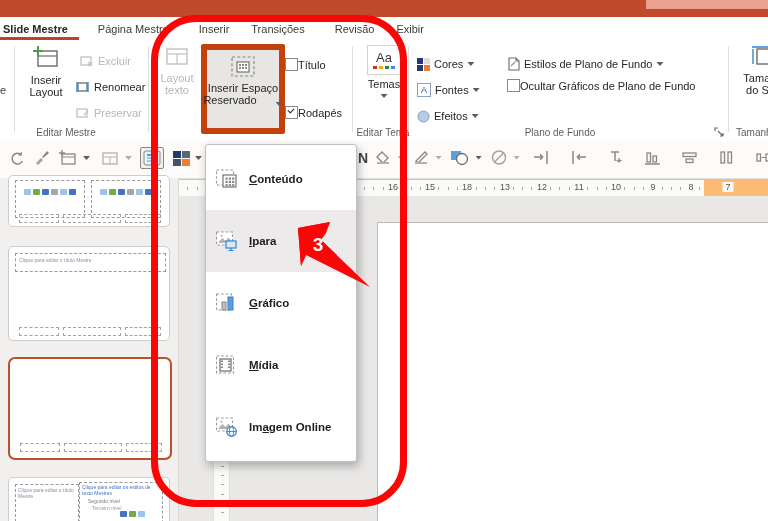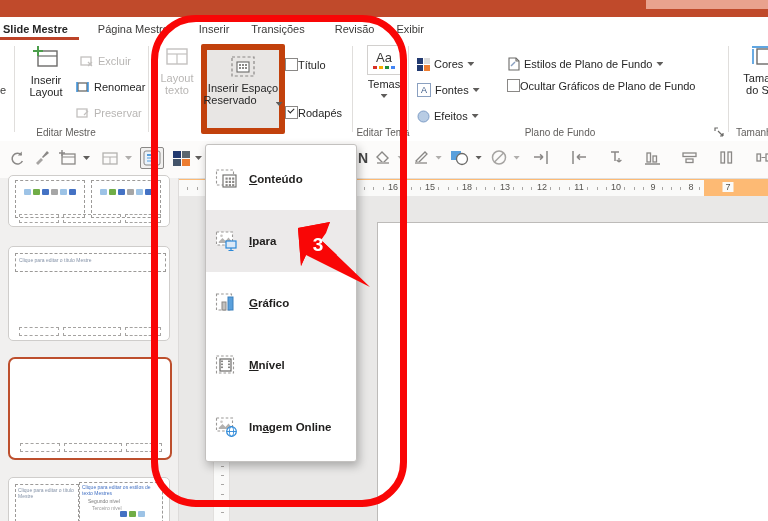--- a/index.html
+++ b/index.html
@@ -531,21 +531,21 @@
             <g fill="#6b6a68">
               <rect x="6.2" y="6.5" width="1.6" height="1.6"></rect>
               <rect x="6.2" y="9.5" width="1.6" height="1.6"></rect>
               <rect x="6.2" y="12.5" width="1.6" height="1.6"></rect>
               <rect x="13.2" y="6.5" width="1.6" height="1.6"></rect>
               <rect x="13.2" y="9.5" width="1.6" height="1.6"></rect>
               <rect x="13.2" y="12.5" width="1.6" height="1.6"></rect>
             </g>
           </svg>
       </span>
-      <span class="mlabel"><span></span><u>M</u><span>nível</span></span>
+      <span class="mlabel"><span></span><u>M</u><span>ídia</span></span>
     </div>
     <div class="mi">
       <span class="mico">
         <svg width="24" height="22" viewBox="0 0 24 22">
             <rect x="1.5" y="2" width="16" height="13" fill="#fff" stroke="#9a9896" stroke-width="1.1" stroke-dasharray="2.6 2"></rect>
             <path d="M3.5 12l4-4 3 3 3-3.5 2.5 3V13h-12z" fill="#b3b1af"></path>
             <circle cx="6.5" cy="5.8" r="1.3" fill="#c9c7c5"></circle>
             <circle cx="16.5" cy="15.5" r="4.8" fill="#fff" stroke="#2b88d8" stroke-width="1.2"></circle>
             <ellipse cx="16.5" cy="15.5" rx="2.1" ry="4.8" fill="none" stroke="#2b88d8" stroke-width="0.9"></ellipse>
             <path d="M11.8 15.5h9.4" stroke="#2b88d8" stroke-width="0.9"></path>

